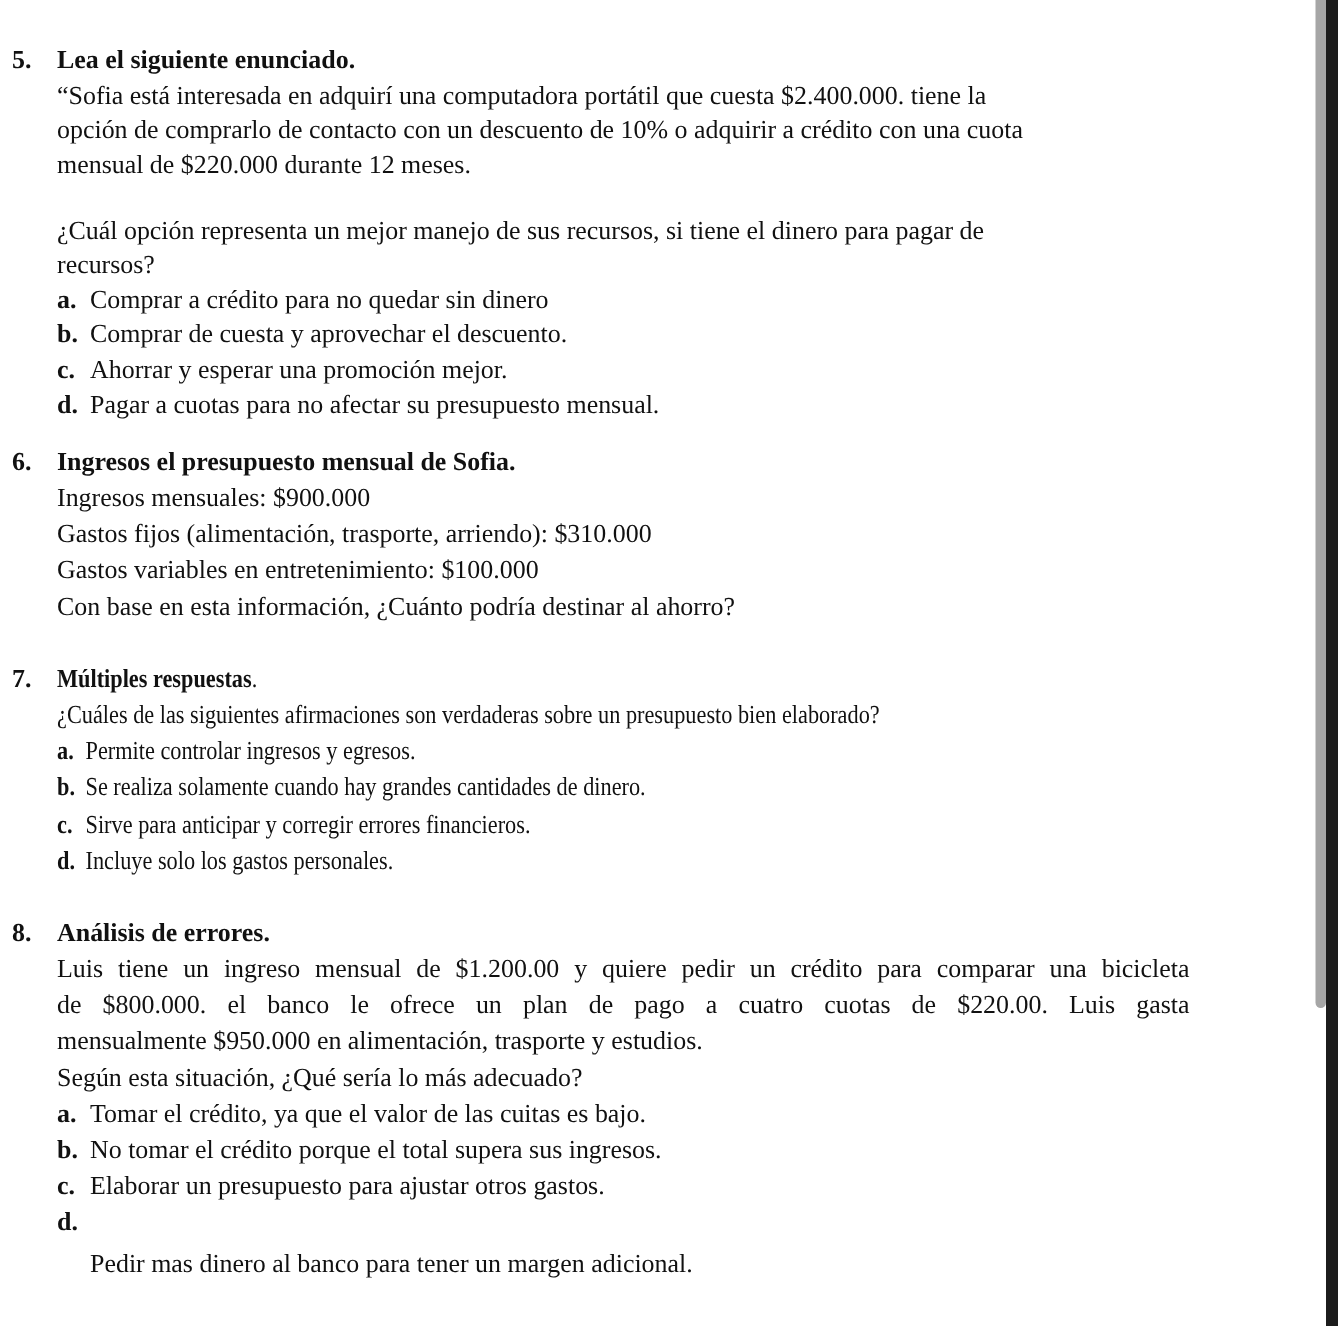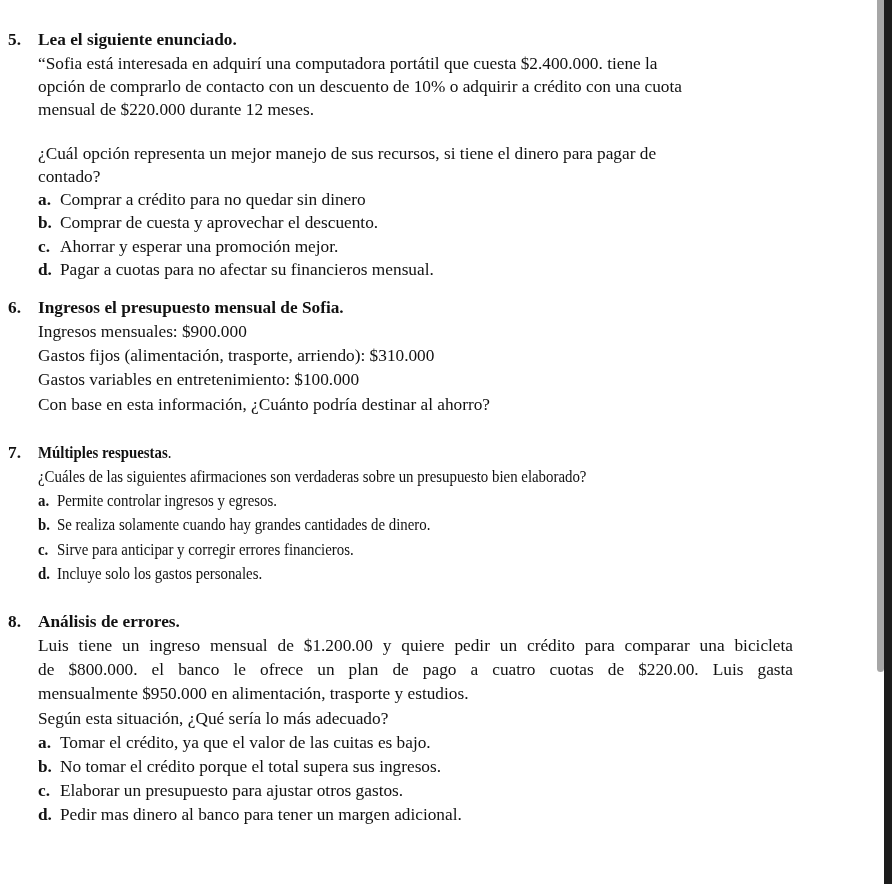--- a/index.html
+++ b/index.html
@@ -94,37 +94,37 @@
 
 <div class="page">
 
   <div>
     <span class="num" style="top:29px">5.</span>
     <div class="line title" style="top:29px">Lea el siguiente enunciado.</div>
     <div class="line body-text" style="top:53px">“Sofia está interesada en adquirí una computadora portátil que cuesta $2.400.000. tiene la</div>
     <div class="line body-text" style="top:76px">opción de comprarlo de contacto con un descuento de 10% o adquirir a crédito con una cuota</div>
     <div class="line body-text" style="top:99px">mensual de $220.000 durante 12 meses.</div>
     <div class="line body-text" style="top:143px">¿Cuál opción representa un mejor manejo de sus recursos, si tiene el dinero para pagar de</div>
-    <div class="line body-text" style="top:166px">contado?</div>
+    <div class="line body-text" style="top:166px">recursos?</div>
 
     <div>
       <span class="opt-letter" style="top:189px">a.</span>
       <div class="line opt-text" style="top:189px">Comprar a crédito para no quedar sin dinero</div>
     </div>
     <div>
       <span class="opt-letter" style="top:212px">b.</span>
       <div class="line opt-text" style="top:212px">Comprar de cuesta y aprovechar el descuento.</div>
     </div>
     <div>
       <span class="opt-letter" style="top:236px">c.</span>
       <div class="line opt-text" style="top:236px">Ahorrar y esperar una promoción mejor.</div>
     </div>
     <div>
       <span class="opt-letter" style="top:259px">d.</span>
-      <div class="line opt-text" style="top:259px">Pagar a cuotas para no afectar su financieros mensual.</div>
+      <div class="line opt-text" style="top:259px">Pagar a cuotas para no afectar su presupuesto mensual.</div>
     </div>
   </div>
 
   <div>
     <span class="num" style="top:297px">6.</span>
     <div class="line title" style="top:297px">Ingresos el presupuesto mensual de Sofia.</div>
     <div class="line body-text" style="top:321px">Ingresos mensuales: $900.000</div>
     <div class="line body-text" style="top:345px">Gastos fijos (alimentación, trasporte, arriendo): $310.000</div>
     <div class="line body-text" style="top:369px">Gastos variables en entretenimiento: $100.000</div>
     <div class="line body-text" style="top:394px">Con base en esta información, ¿Cuánto podría destinar al ahorro?</div>
@@ -168,20 +168,20 @@
     <div>
       <span class="opt-letter" style="top:756px">b.</span>
       <div class="line opt-text" style="top:756px">No tomar el crédito porque el total supera sus ingresos.</div>
     </div>
     <div>
       <span class="opt-letter" style="top:780px">c.</span>
       <div class="line opt-text" style="top:780px">Elaborar un presupuesto para ajustar otros gastos.</div>
     </div>
     <div>
       <span class="opt-letter" style="top:804px">d.</span>
-      <div class="line opt-text" style="top:804px">Pedir mas dinero al banco para tener un margen adicional.</div>
+      <div class="line opt-text" style="top:832px">Pedir mas dinero al banco para tener un margen adicional.</div>
     </div>
   </div>
 </div>
 
 <div class="scrollbar-track"></div>
 <div class="scrollbar-thumb"></div>
 <div class="frame-edge"></div>
 
 </body></html>

